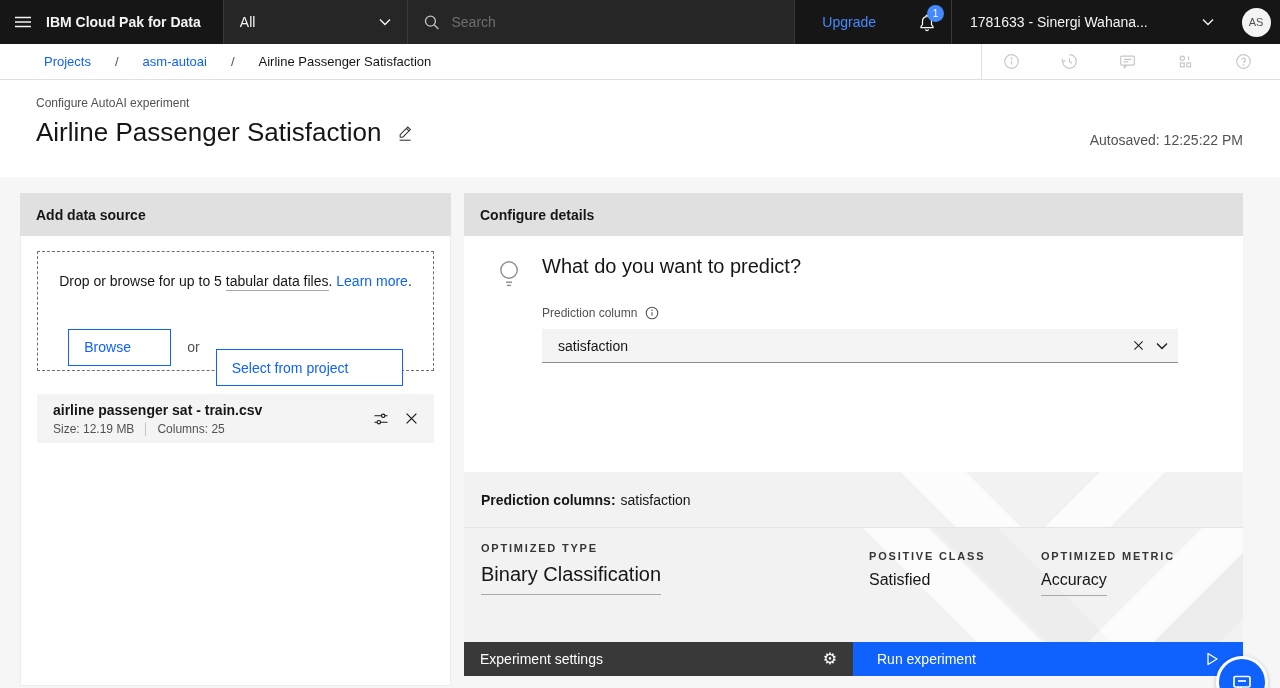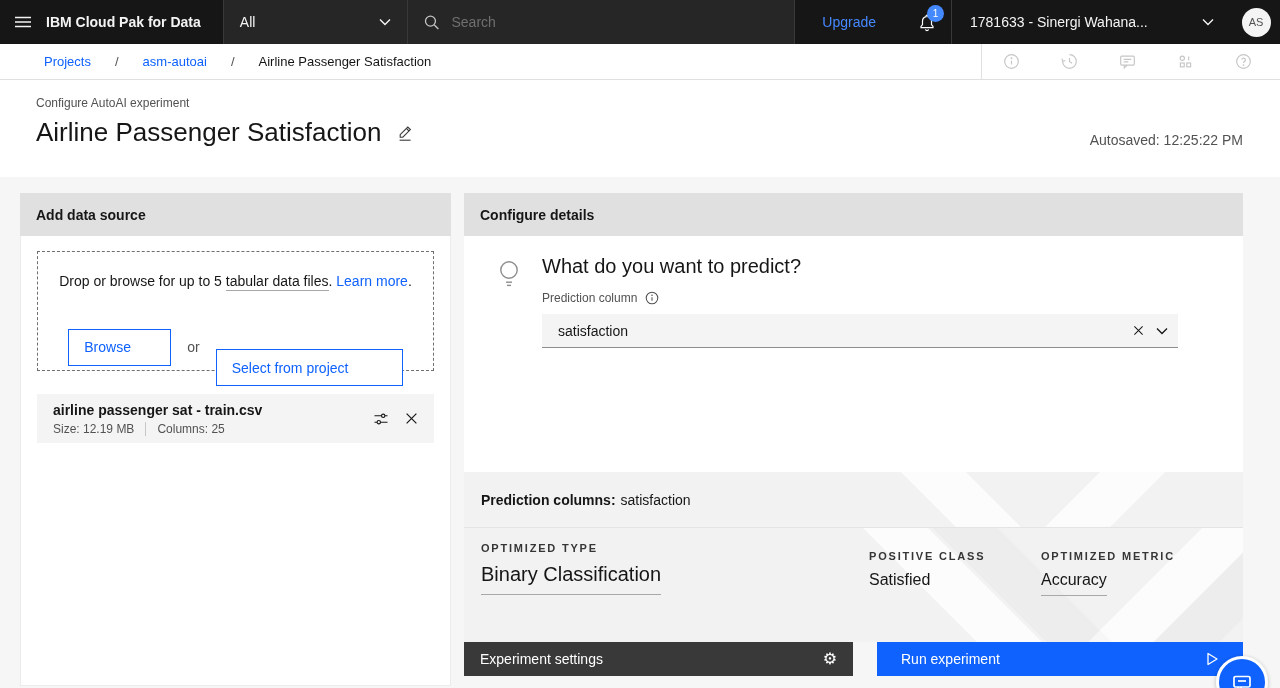--- a/index.html
+++ b/index.html
@@ -63,21 +63,21 @@
   .file-name { font-size:14px; font-weight:bold; color:#161616; margin-bottom:4px; }
   .file-meta { font-size:12px; color:#525252; display:flex; align-items:center; gap:11px; }
   .meta-div { width:1px; height:14px; background:#c6c6c6; }
   .file-actions { display:flex; align-items:center; }
   .icon-btn { width:30px; height:30px; display:flex; align-items:center; justify-content:center; background:none; border:none; cursor:pointer; }
 
   
   .right-panel { position:absolute; left:464px; top:16px; width:779px; }
   .cfg-body { background:#fff; height:236px; position:relative; padding:19px 65px 0 78px; }
   .bulb { position:absolute; left:31px; top:22px; }
-  .question { font-size:20px; font-weight:400; color:#161616; margin-bottom:13px; }
+  .question { font-size:20px; font-weight:400; color:#161616; margin-bottom:28px; }
   .pc-label { font-size:12px; color:#525252; display:flex; align-items:center; gap:8px; margin-bottom:9px; }
   .dropdown { height:34px; background:#f4f4f4; border-bottom:1px solid #8d8d8d; display:flex; align-items:center; padding:0 10px 0 16px; font-size:14px; color:#161616; cursor:pointer; }
   .dropdown .val { flex:1; }
   .dd-clear { background:none; border:none; cursor:pointer; padding:0 12px; display:flex; align-items:center; }
   .band { background:#f2f2f2; position:relative; overflow:hidden; }
   .band1 { height:55px; display:flex; align-items:center; padding:0 17px; font-size:14px; color:#161616; }
   .b1-label { font-weight:bold; margin-right:5px; position:relative; z-index:1; }
   .b1-value { position:relative; z-index:1; }
   .band2 { height:115px; border-top:1px solid #e4e4e4; }
   .b2-col { position:absolute; z-index:1; }
@@ -86,21 +86,21 @@
   .col-met  { left:577px; top:22px; }
   .b2-label { font-size:11px; font-weight:bold; letter-spacing:1.8px; color:#363636; margin-bottom:9px; }
   .b2-big { font-size:20px; color:#161616; padding-bottom:8px; border-bottom:1px solid #a8a8a8; display:inline-block; }
   .b2-val { font-size:16px; color:#161616; }
   .b2-underline { padding-bottom:6px; border-bottom:1px solid #a8a8a8; display:inline-block; }
   .wm { position:absolute; right:28px; top:-160px; width:300px; height:300px; transform:rotate(45deg); border-right:46px solid rgba(255,255,255,.75); border-bottom:46px solid rgba(255,255,255,.75); pointer-events:none; }
   .wm2 { right:-60px; top:-210px; width:340px; height:340px; border-color:rgba(22,22,22,.025); }
   .band1 .wm { top:-230px; right:60px; }
 
   
-  .actionbar { height:34px; display:flex;gap:24px; }
+  .actionbar { height:34px; display:flex; }
   .ab-dark { width:389px; background:#393939; color:#fff; display:flex; align-items:center; justify-content:space-between; padding:0 16px; border:none; font-size:14px; font-family:inherit; cursor:pointer; }
   .ab-blue { flex:1; background:#0f62fe; color:#fff; display:flex; align-items:center; justify-content:space-between; padding:0 24px; border:none; font-size:14px; font-family:inherit; cursor:pointer; }
   .gear-glyph { font-family:"DejaVu Sans", sans-serif; font-size:16px; line-height:1; color:#fff; }
 
   
   .chat-fab { position:absolute; left:1216px; top:479px; width:52px; height:52px; border-radius:50%; background:#0f62fe; border:3px solid #fff; display:flex; align-items:flex-start; justify-content:center; padding-top:12px; cursor:pointer; box-shadow:0 1px 4px rgba(0,0,0,.25); }
 </style>
 </head>
 <body>
 

